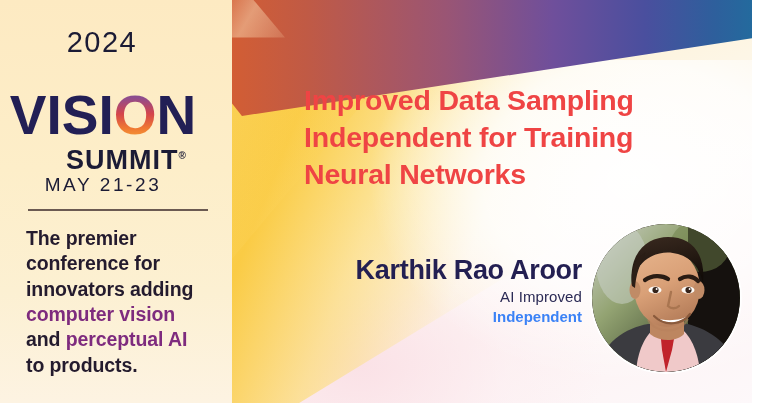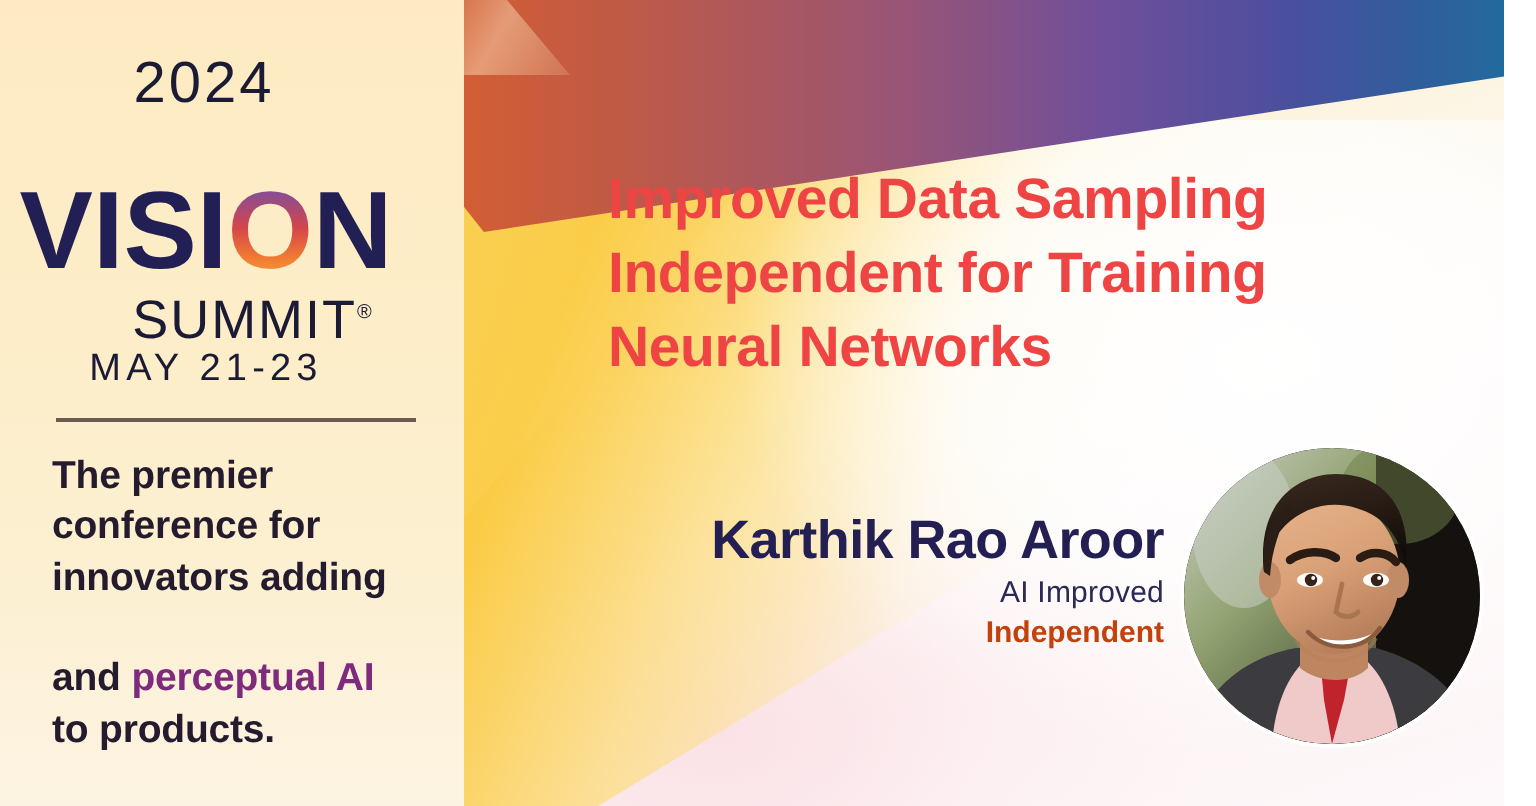--- a/index.html
+++ b/index.html
@@ -105,21 +105,21 @@
   }
   .logo-vision .gradO{
     background:linear-gradient(180deg,#5b4b9c 0%,#8e4d8e 22%,#d4454c 48%,#f07a32 72%,#f6b43c 100%);
     -webkit-background-clip:text;background-clip:text;
     -webkit-text-fill-color:transparent;color:transparent;
   }
   .logo-summit{
     position:absolute;left:0;right:26px;top:145px;
     text-align:center;
     font-size:27px;letter-spacing:1px;
-    color:#1b1b35;font-weight:400;padding-left:47px;
+    color:#1b1b35;font-weight:700;padding-left:47px;
   }
   .logo-summit sup{font-size:10px;vertical-align:super;}
   .logo-dates{
     position:absolute;left:0;right:26px;top:174px;
     text-align:center;
     font-size:19px;letter-spacing:2.6px;
     color:#1b1b35;font-weight:500;
   }
   .divider{
     position:absolute;left:28px;top:209px;width:180px;height:2px;
@@ -148,21 +148,21 @@
   }
   .speaker-name{
     font-size:27px;font-weight:700;color:#231f52;
     letter-spacing:-0.3px;line-height:1.12;
   }
   .speaker-role{
     font-size:15px;font-weight:400;color:#2b2a55;
     margin-top:3px;line-height:1.25;letter-spacing:0.1px;
   }
   .speaker-org{
-    font-size:15px;font-weight:700;color:#c2410c;
+    font-size:15px;font-weight:700;color:#3b82f6;
     margin-top:1px;line-height:1.25;
   }
 
   
   .photo{
     position:absolute;left:592px;top:224px;width:148px;height:148px;
     border-radius:50%;
     overflow:hidden;
     background:#2c2318;
     box-shadow:0 0 0 2px rgba(255,255,255,.9);
@@ -188,21 +188,21 @@
     <div class="logo-year">2024</div>
 
     <div class="logo-vision"><span>VISI</span><span class="gradO">O</span><span>N</span></div>
 
     <div class="logo-summit"><span>SUMMIT</span><sup>®</sup></div>
 
     <div class="logo-dates">MAY 21-23</div>
 
     <div class="divider"></div>
 
-    <div class="tagline"><span>The premier</span><br><span>conference for</span><br><span>innovators adding</span><br><br><span>and</span> <span class="hl">perceptual AI</span><br><span>to products.</span></div>
+    <div class="tagline"><span>The premier</span><br><span>conference for</span><br><span>innovators adding</span><br><span class="hl">computer vision</span><br><span>and</span> <span class="hl">perceptual AI</span><br><span>to products.</span></div>
   </div>
 
   <div class="talk-title"><span>Improved Data Sampling</span><br><span>Independent for Training</span><br><span>Neural Networks</span></div>
 
   <div class="speaker-block">
     <div class="speaker-name">Karthik Rao Aroor</div>
     <div class="speaker-role">AI Improved</div>
     <div class="speaker-org">Independent</div>
   </div>
 

